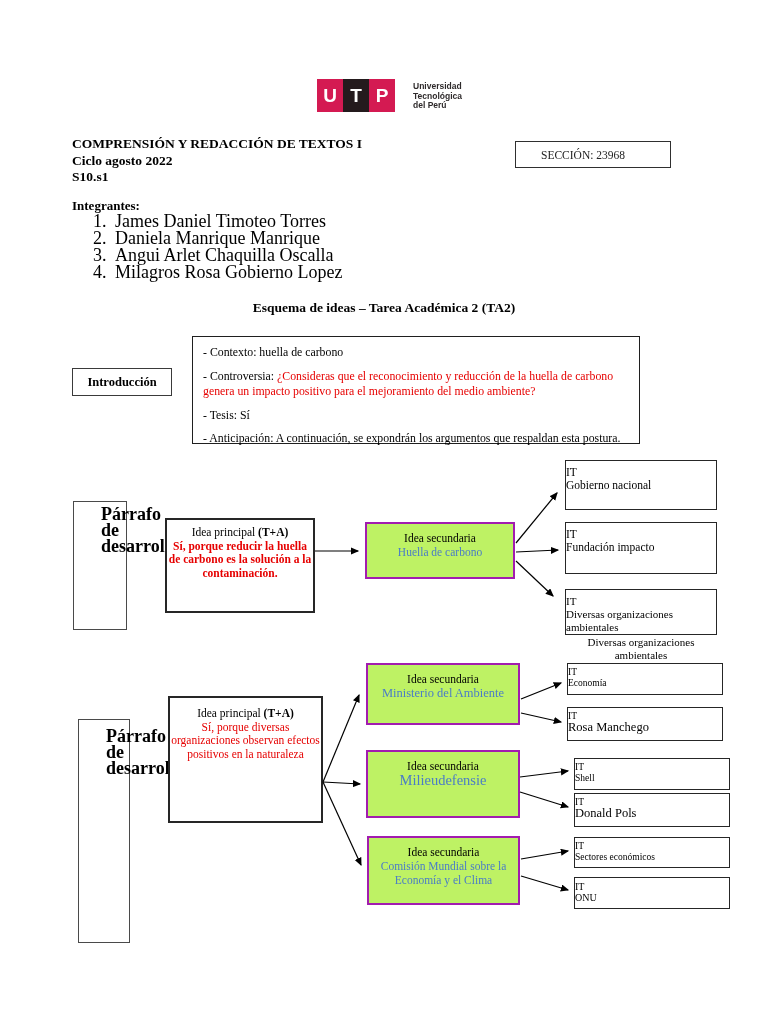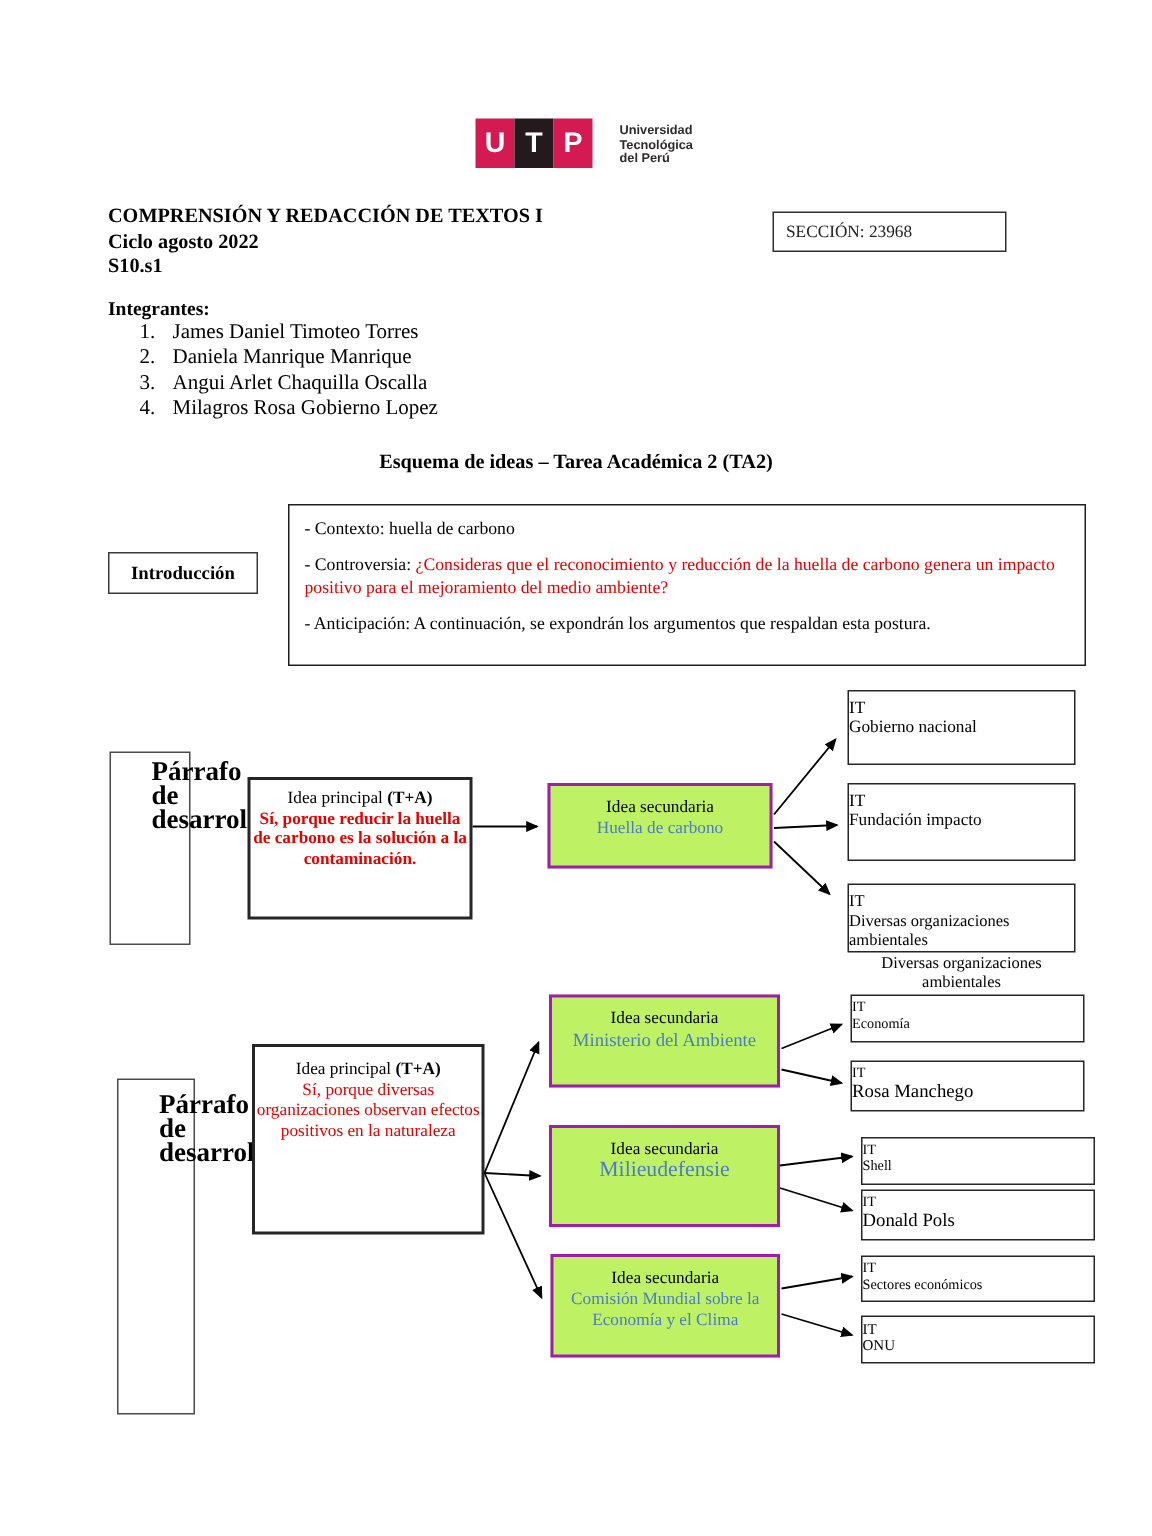--- a/index.html
+++ b/index.html
@@ -11,29 +11,29 @@
   .logo{position:absolute;left:317px;top:79px;display:flex;}
   .logo .block{width:26px;height:33px;display:flex;align-items:center;justify-content:center;
     font-family:"Liberation Sans", sans-serif;font-weight:bold;font-size:19px;color:#fff;}
   .logo .red{background:var(--logo-red,#d41a52);}
   .logo .dark{background:var(--logo-dark,#241a1d);}
   .logo-caption{position:absolute;left:413px;top:82px;font-family:"Liberation Sans", sans-serif;
     font-weight:bold;font-size:8.5px;line-height:9.5px;color:#2e2a2b;}
   
   .course-head{position:absolute;left:72px;top:136px;font-weight:bold;font-size:13.5px;line-height:16.5px;}
   .section-box{position:absolute;left:515px;top:141px;width:156px;height:27px;border:1.5px solid #2f2f2f;
-    display:flex;align-items:center;padding-left:8px;box-sizing:border-box;font-size:11.5px;color:#222;}
+    display:flex;align-items:center;padding-left:25px;box-sizing:border-box;font-size:11.5px;color:#222;}
   
   .members-head{position:absolute;left:72px;top:198px;font-weight:bold;font-size:13px;}
-  .members{position:absolute;left:93px;top:213px;font-size:14px;line-height:17px;}
+  .members{position:absolute;left:93px;top:213px;font-size:18px;line-height:17px;}
   .members .num{display:inline-block;width:22px;}
   
   .doc-title{position:absolute;left:0;top:300px;width:768px;text-align:center;font-weight:bold;font-size:13.5px;}
   
-  .intro-box{position:absolute;left:192px;top:336px;width:532px;height:108px;border:1.4px solid #1f1f1f;
+  .intro-box{position:absolute;left:192px;top:336px;width:448px;height:108px;border:1.4px solid #1f1f1f;
     box-sizing:border-box;padding:8px 10px;font-size:11.8px;line-height:15.5px;}
   .intro-box p{margin:0 0 8px 0;}
   .red-q{color:var(--red-text,#e60000);}
   .intro-label{position:absolute;left:72px;top:368px;width:100px;height:28px;border:1.5px solid #3a3a3a;
     box-sizing:border-box;display:flex;align-items:center;justify-content:center;font-weight:bold;font-size:12.5px;}
   
   .tallbox{position:absolute;border:1.5px solid #4a4a4a;background:transparent;z-index:0;}
   .para-label{position:absolute;z-index:1;font-weight:bold;font-size:18px;line-height:16px;width:82px;}
   .ideabox{position:absolute;z-index:2;background:#fff;border:2px solid #262626;box-sizing:border-box;
     text-align:center;font-size:11.5px;line-height:13.5px;padding-top:6px;}
@@ -85,20 +85,21 @@
   </div>
 
   <div class="doc-title">Esquema de ideas – Tarea Académica 2 (TA2)</div>
 
   <div class="intro-label">
     <span>Introducción</span>
   </div>
   <div class="intro-box">
     <p>- Contexto: huella de carbono</p>
     <p><span>- Controversia: </span><span class="red-q">¿Consideras que el reconocimiento y reducción de la huella de carbono genera un impacto positivo para el mejoramiento del medio ambiente?</span></p>
+    <p>- Tesis: Sí</p>
     <p>- Anticipación: A continuación, se expondrán los argumentos que respaldan esta postura.</p>
   </div>
 
   <div class="tallbox" style="left:73px;top:501px;width:52px;height:127px;"></div>
   <div class="para-label" style="left:101px;top:506px;">Párrafo de desarrollo</div>
 
   <div class="ideabox" style="left:165px;top:518px;width:150px;height:95px;">
     <div class="ttl"><span>Idea principal </span><b>(T+A)</b></div>
     <div class="red-bold">Sí, porque reducir la huella de carbono es la solución a la contaminación.</div>
   </div>

